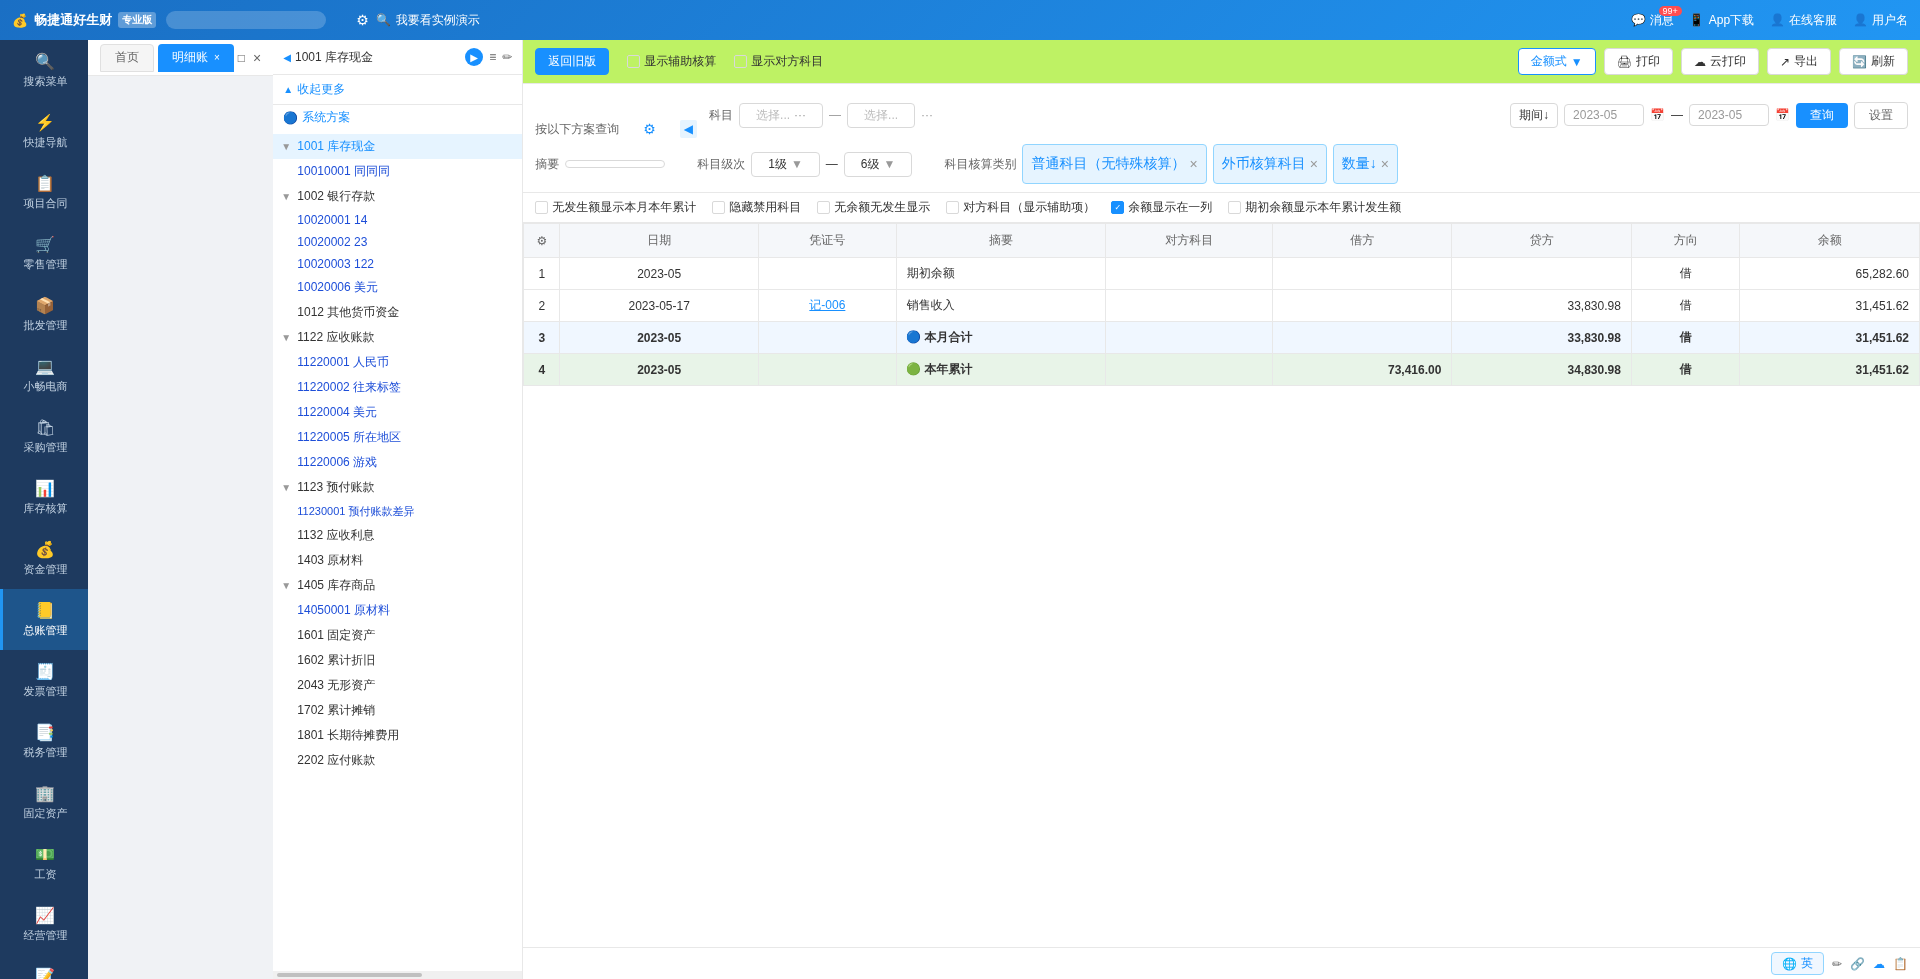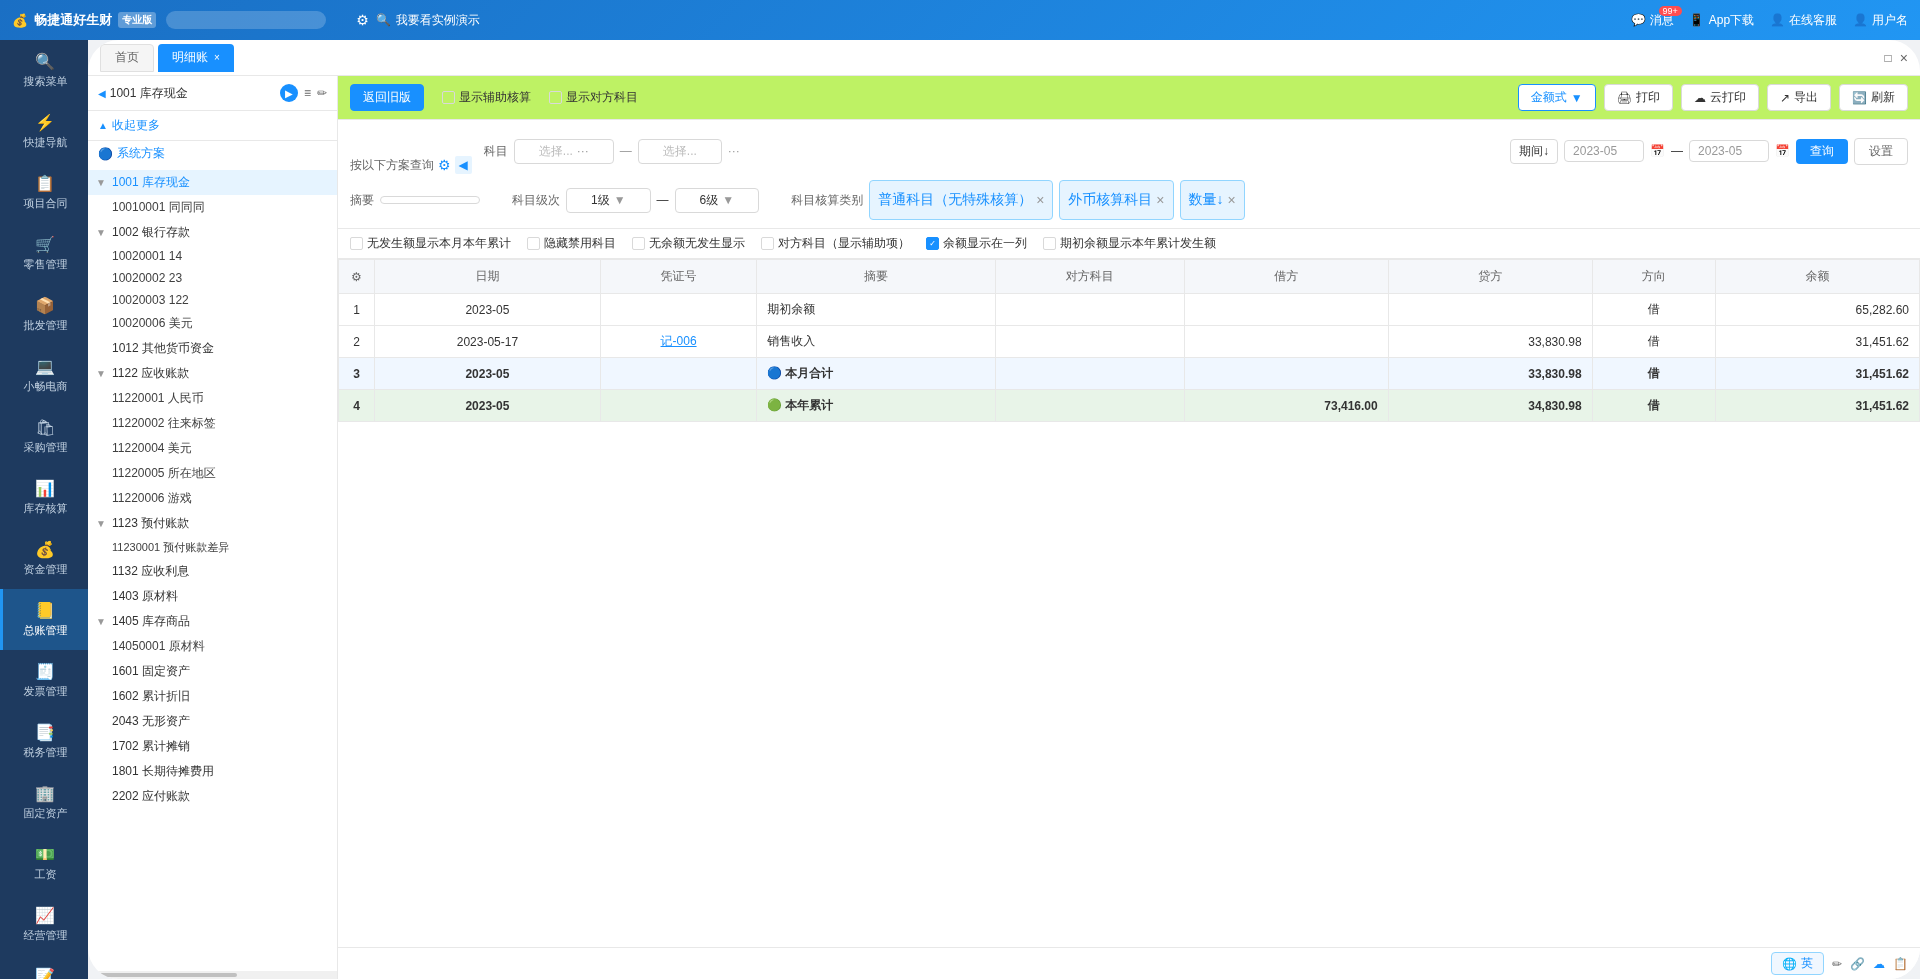--- a/index.html
+++ b/index.html
@@ -45,21 +45,21 @@
       display: flex;
       flex-direction: column;
       align-items: center;
       gap: 3px;
       border-left: 3px solid transparent;
     }
     .sidebar-item.active { background: rgba(33,150,243,0.3); border-left-color: #2196F3; color: white; }
     .sidebar-icon { font-size: 16px; }
 
     
-    .content-area { flex: 1; display: flex; flex-direction: column; overflow: hidden; border-radius: 31px; }
+    .content-area { flex: 1; display: flex; flex-direction: row; overflow: hidden; }
 
     
     .tab-bar {
       height: 36px;
       background: white;
       border-bottom: 1px solid #e8e8e8;
       display: flex;
       align-items: center;
       padding: 0 12px;
       gap: 4px;
@@ -101,21 +101,21 @@
       gap: 6px;
       font-size: 12px;
     }
     .tree-header-title { display: flex; align-items: center; gap: 4px; flex: 1; }
     .btn-expand { background: #1890ff; color: white; border-radius: 50%; width: 18px; height: 18px; display: flex; align-items: center; justify-content: center; font-size: 10px; cursor: pointer; }
     .tree-filter { padding: 6px 10px; border-bottom: 1px solid #e8e8e8; display: flex; align-items: center; gap: 4px; }
     .filter-label { color: #1890ff; cursor: pointer; font-size: 12px; }
     .tree-content { flex: 1; overflow-y: auto; padding: 4px 0; }
     .tree-item { padding: 4px 8px; cursor: pointer; font-size: 12px; display: flex; align-items: center; gap: 4px; }
     .tree-item.selected { background: #e6f4ff; color: #1890ff; }
-    .tree-item.child { padding-left: 24px; color: #404040; }
+    .tree-item.child { padding-left: 24px; color: #1d4ed8; }
     .tree-toggle { font-size: 10px; color: #999; width: 12px; }
 
     
     .right-panel { flex: 1; display: flex; flex-direction: column; overflow: hidden; background: white; }
 
     
     .toolbar {
       padding: 8px 12px;
       border-bottom: 1px solid #e8e8e8;
       display: flex;
@@ -125,21 +125,21 @@
     }
     .btn { padding: 4px 12px; border-radius: 4px; cursor: pointer; font-size: 12px; border: 1px solid #d9d9d9; background: white; display: flex; align-items: center; gap: 4px; }
     .btn-primary { background: #1890ff; color: white; border-color: #1890ff; }
     .btn-default { background: white; color: #333; }
     .btn-outline { border: 1px solid #1890ff; color: #1890ff; background: white; }
     .checkbox-group { display: flex; align-items: center; gap: 4px; font-size: 12px; cursor: pointer; }
     .checkbox { width: 13px; height: 13px; border: 1px solid #d9d9d9; border-radius: 2px; display: flex; align-items: center; justify-content: center; }
     .checkbox.checked { background: #1890ff; border-color: #1890ff; color: white; font-size: 8px; }
     .toolbar-right { margin-left: auto; display: flex; align-items: center; gap: 8px; }
     .filter-input { border: 1px solid #d9d9d9; border-radius: 4px; padding: 3px 8px; font-size: 12px; color: #999; min-width: 80px; background: white; }
-    .filter-select { border: 1px solid #d9d9d9; border-radius: 4px; padding: 3px 24px; font-size: 12px; background: white; display: flex; align-items: center; gap: 4px; }
+    .filter-select { border: 1px solid #d9d9d9; border-radius: 4px; padding: 3px 16px; font-size: 12px; background: white; display: flex; align-items: center; gap: 4px; }
     .filter-tag { background: #e6f4ff; border: 1px solid #91d5ff; color: #1890ff; padding: 10px 8px; border-radius: 4px; font-size: 14px; display: flex; align-items: center; gap: 4px; }
     .filter-tag .remove { cursor: pointer; color: #999; }
     .search-btn { background: #1890ff; color: white; border: none; border-radius: 4px; padding: 4px 14px; cursor: pointer; font-size: 12px; }
     .set-btn { background: white; color: #666; border: 1px solid #d9d9d9; border-radius: 4px; padding: 4px 14px; cursor: pointer; font-size: 12px; }
 
     
     .table-area { flex: 1; overflow: auto; }
     table { width: 100%; border-collapse: collapse; font-size: 12px; }
     table th {
       background: #f5f7fa;
@@ -473,21 +473,21 @@
             </button>
             <button class="btn btn-default">
               <span>🔄</span>
               <span>刷新</span>
             </button>
           </div>
         </div>
 
         <div class="query-panel">
           <div class="query-row">
-            <div style="display:flex; align-items:center; gap:4px;margin-top:28px;">
+            <div style="display:flex; align-items:center; gap:24px;margin-top:28px;">
               <span style="color:#666;">按以下方案查询</span>
               <span style="cursor:pointer; color:#1890ff; font-size:14px;">⚙</span>
               <span style="cursor:pointer; color:#1890ff; font-size:12px; background:#e6f4ff; padding:2px 4px; border-radius:2px;">◀</span>
             </div>
             <div style="display:flex; align-items:center; gap:6px;">
               <span style="color:#666;">科目</span>
               <div class="filter-select" style="min-width:80px; color:#bbb;">
                 <span>选择...</span>
                 <span style="color:#999;">···</span>
               </div>

